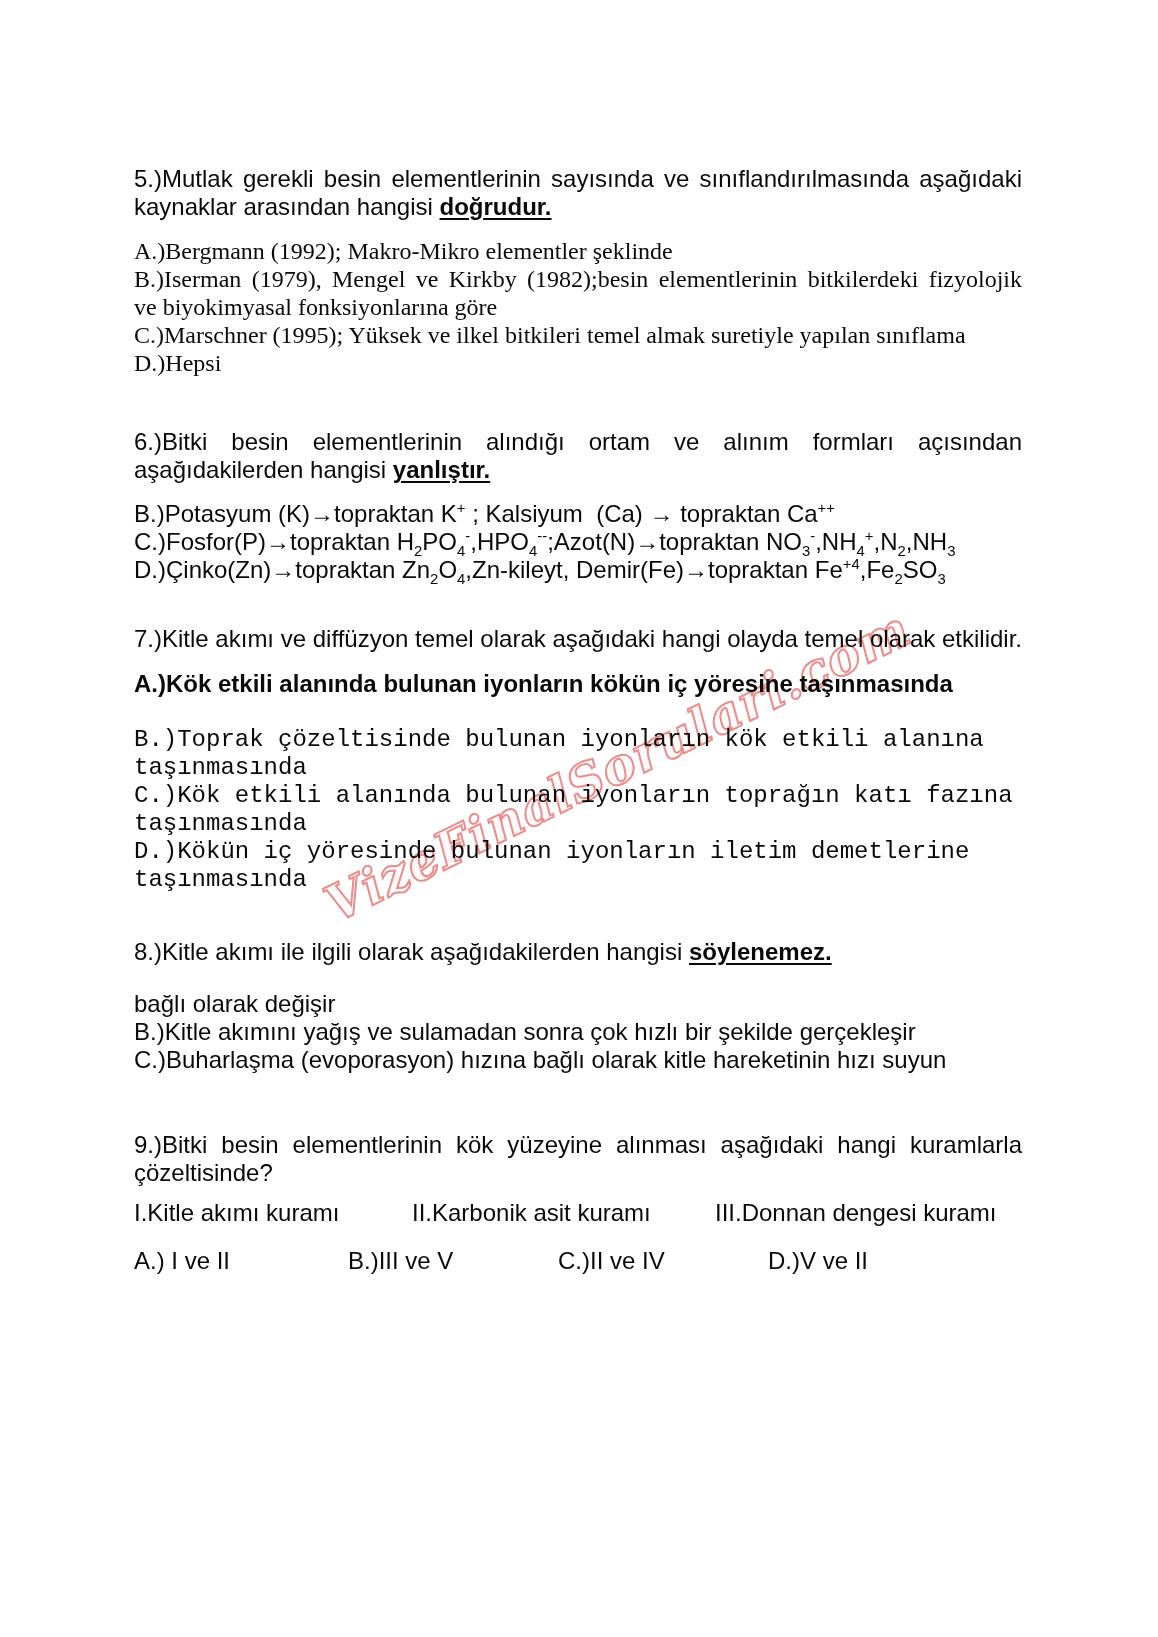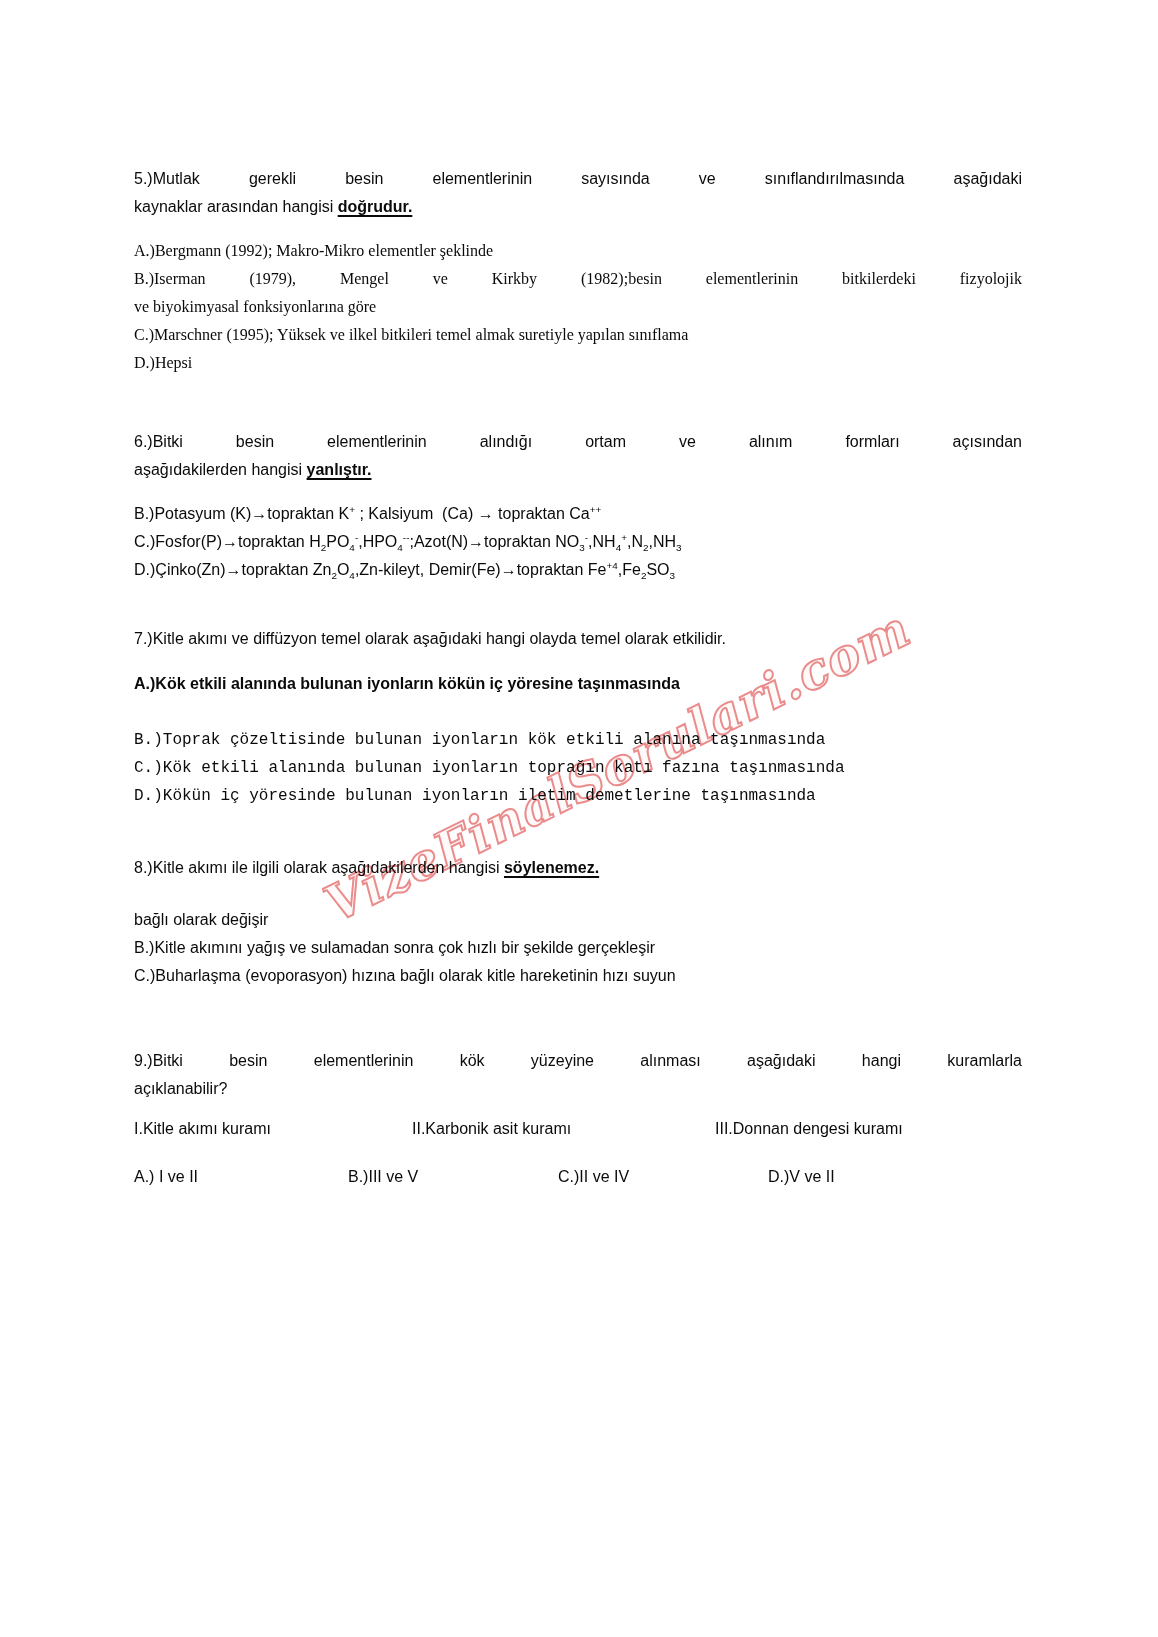--- a/index.html
+++ b/index.html
@@ -28,21 +28,21 @@
     white-space: nowrap;
     z-index: 0;
     user-select: none;
   }
   .content {
     position: absolute;
     left: 134px;
     top: 165px;
     width: 888px;
     z-index: 1;
-    font-size: 16px;
+    font-size: 24px;
     line-height: 28px;
   }
   .block { width: 100%; }
   .line { min-height: 28px; white-space: normal; }
   .jline { text-align: justify; text-align-last: justify; }
   .row .cell { display: inline-block; vertical-align: top; }
   b u, u b { text-decoration-thickness: 2px; }
   u { text-underline-offset: 3px; }
   sub, sup { font-size: 0.62em; line-height: 0; }
   sup { vertical-align: super; }
@@ -88,21 +88,21 @@
       <div class="block" style="margin-top: 44px;">
         <div class="line">8.)Kitle akımı ile ilgili olarak aşağıdakilerden hangisi <b><u>söylenemez.</u></b></div>
       </div>
       <div class="block" style="margin-top: 24px;">
         <div class="line">bağlı olarak değişir</div>
         <div class="line">B.)Kitle akımını yağış ve sulamadan sonra çok hızlı bir şekilde gerçekleşir</div>
         <div class="line">C.)Buharlaşma (evoporasyon) hızına bağlı olarak kitle hareketinin hızı suyun</div>
       </div>
       <div class="block" style="margin-top: 57px;">
         <div class="line jline">9.)Bitki besin elementlerinin kök yüzeyine alınması aşağıdaki hangi kuramlarla</div>
-        <div class="line">açıklanabilir?</div>
+        <div class="line">çözeltisinde?</div>
       </div>
       <div class="block" style="margin-top: 12px;">
         <div class="line row"><span class="cell" style="width: 278px;">I.Kitle akımı kuramı</span><span class="cell" style="width: 303px;">II.Karbonik asit kuramı</span><span class="cell">III.Donnan dengesi kuramı</span></div>
       </div>
       <div class="block" style="margin-top: 20px;">
         <div class="line row"><span class="cell" style="width: 214px;">A.) I ve II</span><span class="cell" style="width: 210px;">B.)III ve V</span><span class="cell" style="width: 210px;">C.)II ve IV</span><span class="cell">D.)V ve II</span></div>
       </div>
     </main>
 </div>
 

